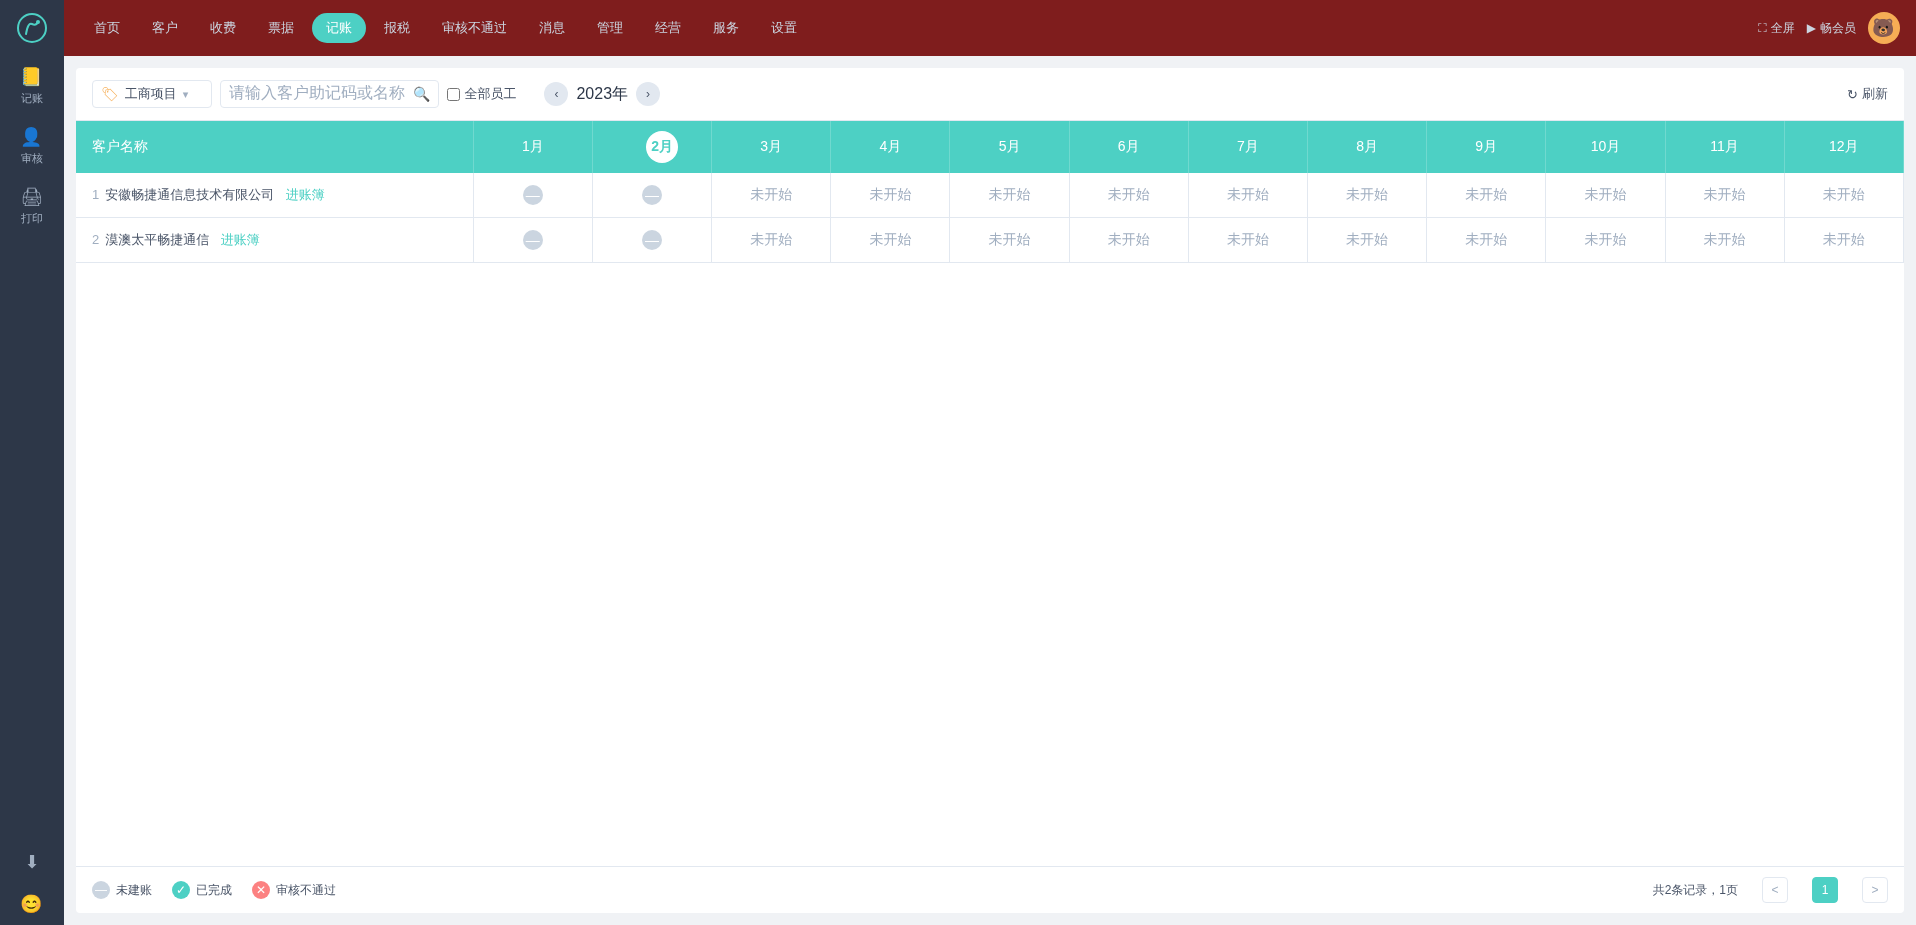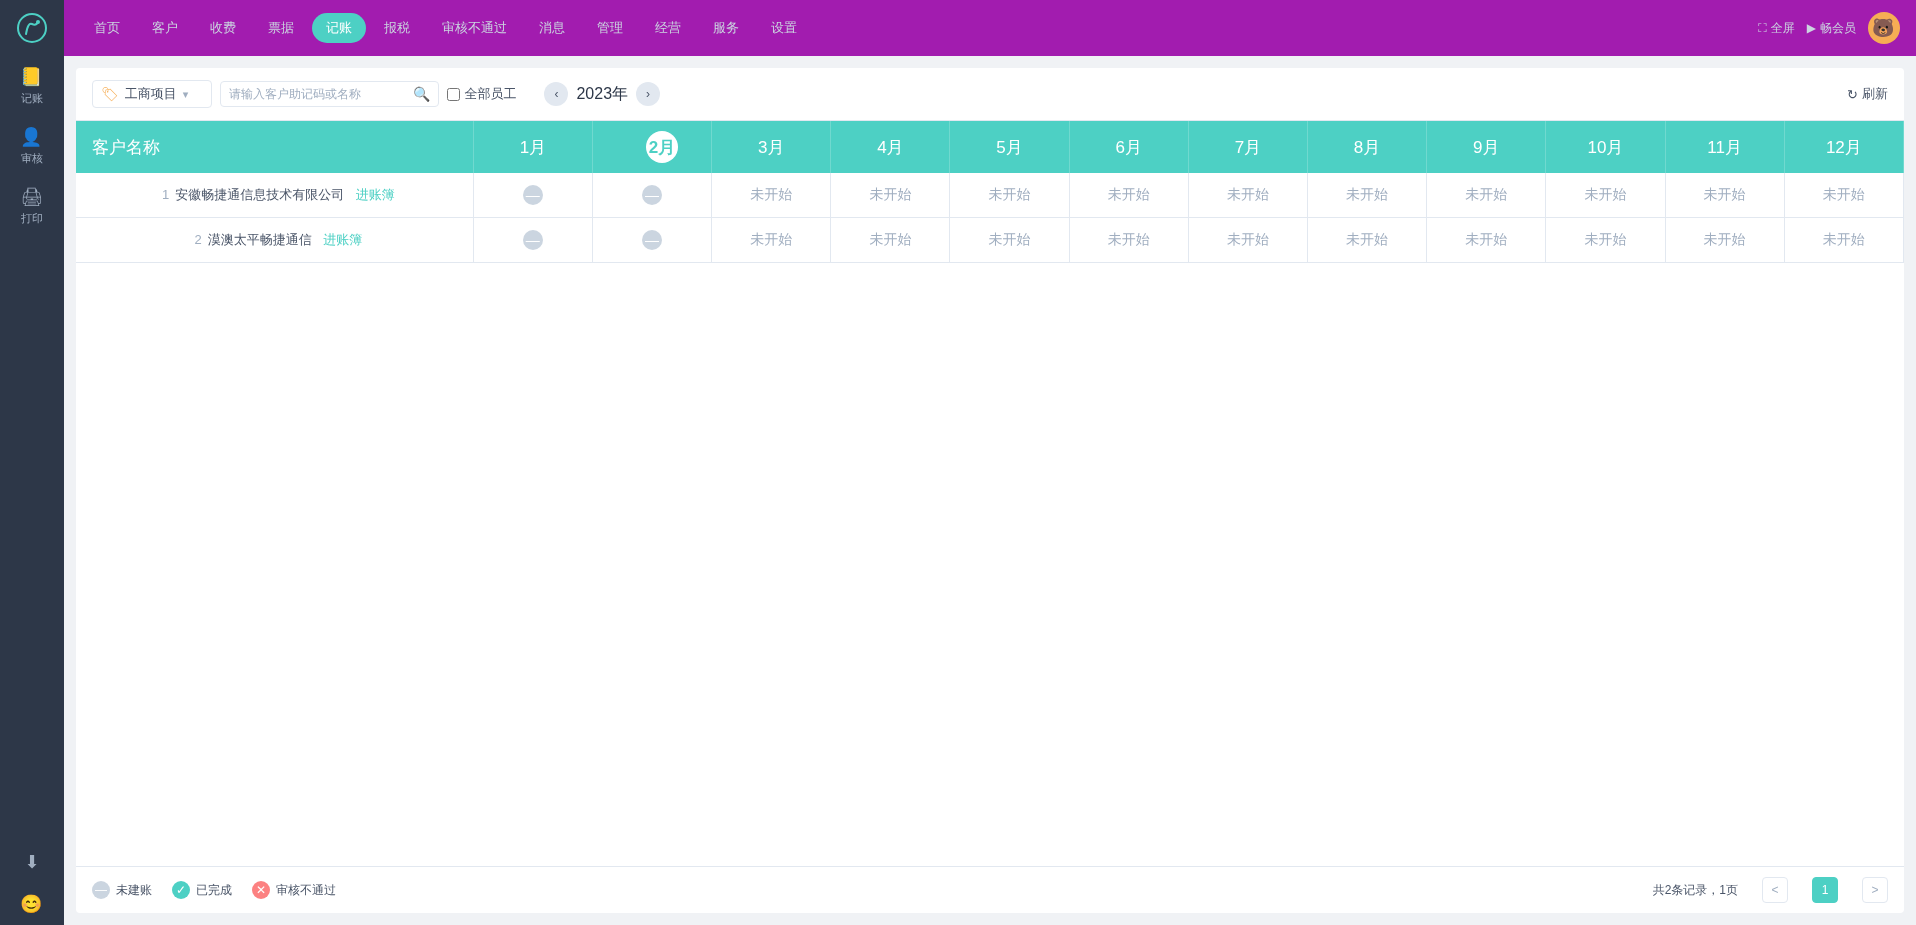--- a/index.html
+++ b/index.html
@@ -44,21 +44,21 @@
     .sidebar-bottom .sidebar-item { color: #a0aec0; }
 
     
     .main-wrapper {
       flex: 1;
       display: flex;
       flex-direction: column;
       overflow: hidden;
     }
     .topnav {
-      background: #a21caf;
+      background: #7f1d1d;
       height: 56px;
       display: flex;
       align-items: center;
       padding: 0 16px;
       gap: 4px;
       flex-shrink: 0;
     }
     .topnav-item {
       color: #cbd5e0;
       padding: 6px 14px;
@@ -148,23 +148,24 @@
       align-items: center;
       border: 1px solid #e2e8f0;
       border-radius: 4px;
       padding: 4px 8px;
       gap: 4px;
       background: #fff;
     }
     .search-input-wrapper input {
       border: none;
       outline: none;
-      font-size: 12px;
+      font-size: 16px;
       color: #b91c1c;
       width: 180px;
+      font-family: Liberation Mono, monospace;
     }
     .search-input-wrapper input::placeholder { color: #a0aec0; }
     .search-icon-btn {
       cursor: pointer;
       color: #a0aec0;
       font-size: 14px;
     }
     .checkbox-label {
       display: flex;
       align-items: center;
@@ -214,21 +215,21 @@
       min-width: 1400px;
     }
     thead tr {
       background: #4dd0c4;
     }
     thead th {
       color: #fff;
       font-weight: 500;
       padding: 10px 8px;
       text-align: center;
-      font-size: 17px;
+      font-size: 14px;
       border-right: 1px solid rgba(255,255,255,0.2);
     }
     thead th:first-child {
       text-align: left;
       padding-left: 16px;
       min-width: 300px;
     }
     .month-circle {
       display: inline-flex;
       width: 32px;
@@ -248,21 +249,21 @@
       border-bottom: 1px solid #e2e8f0;
     }
     tbody td {
       padding: 12px 8px;
       text-align: center;
       font-size: 13px;
       color: #4a5568;
       border-right: 1px solid #e2e8f0;
     }
     tbody td:first-child {
-      text-align: center;
+      text-align: left;
       padding-left: 16px;
     }
     .company-link {
       color: #4dd0c4;
       cursor: pointer;
       text-decoration: none;
       margin-left: 8px;
     }
     .status-not-started { color: #a0aec0; font-size: 14px; }
     .status-icon-minus {

